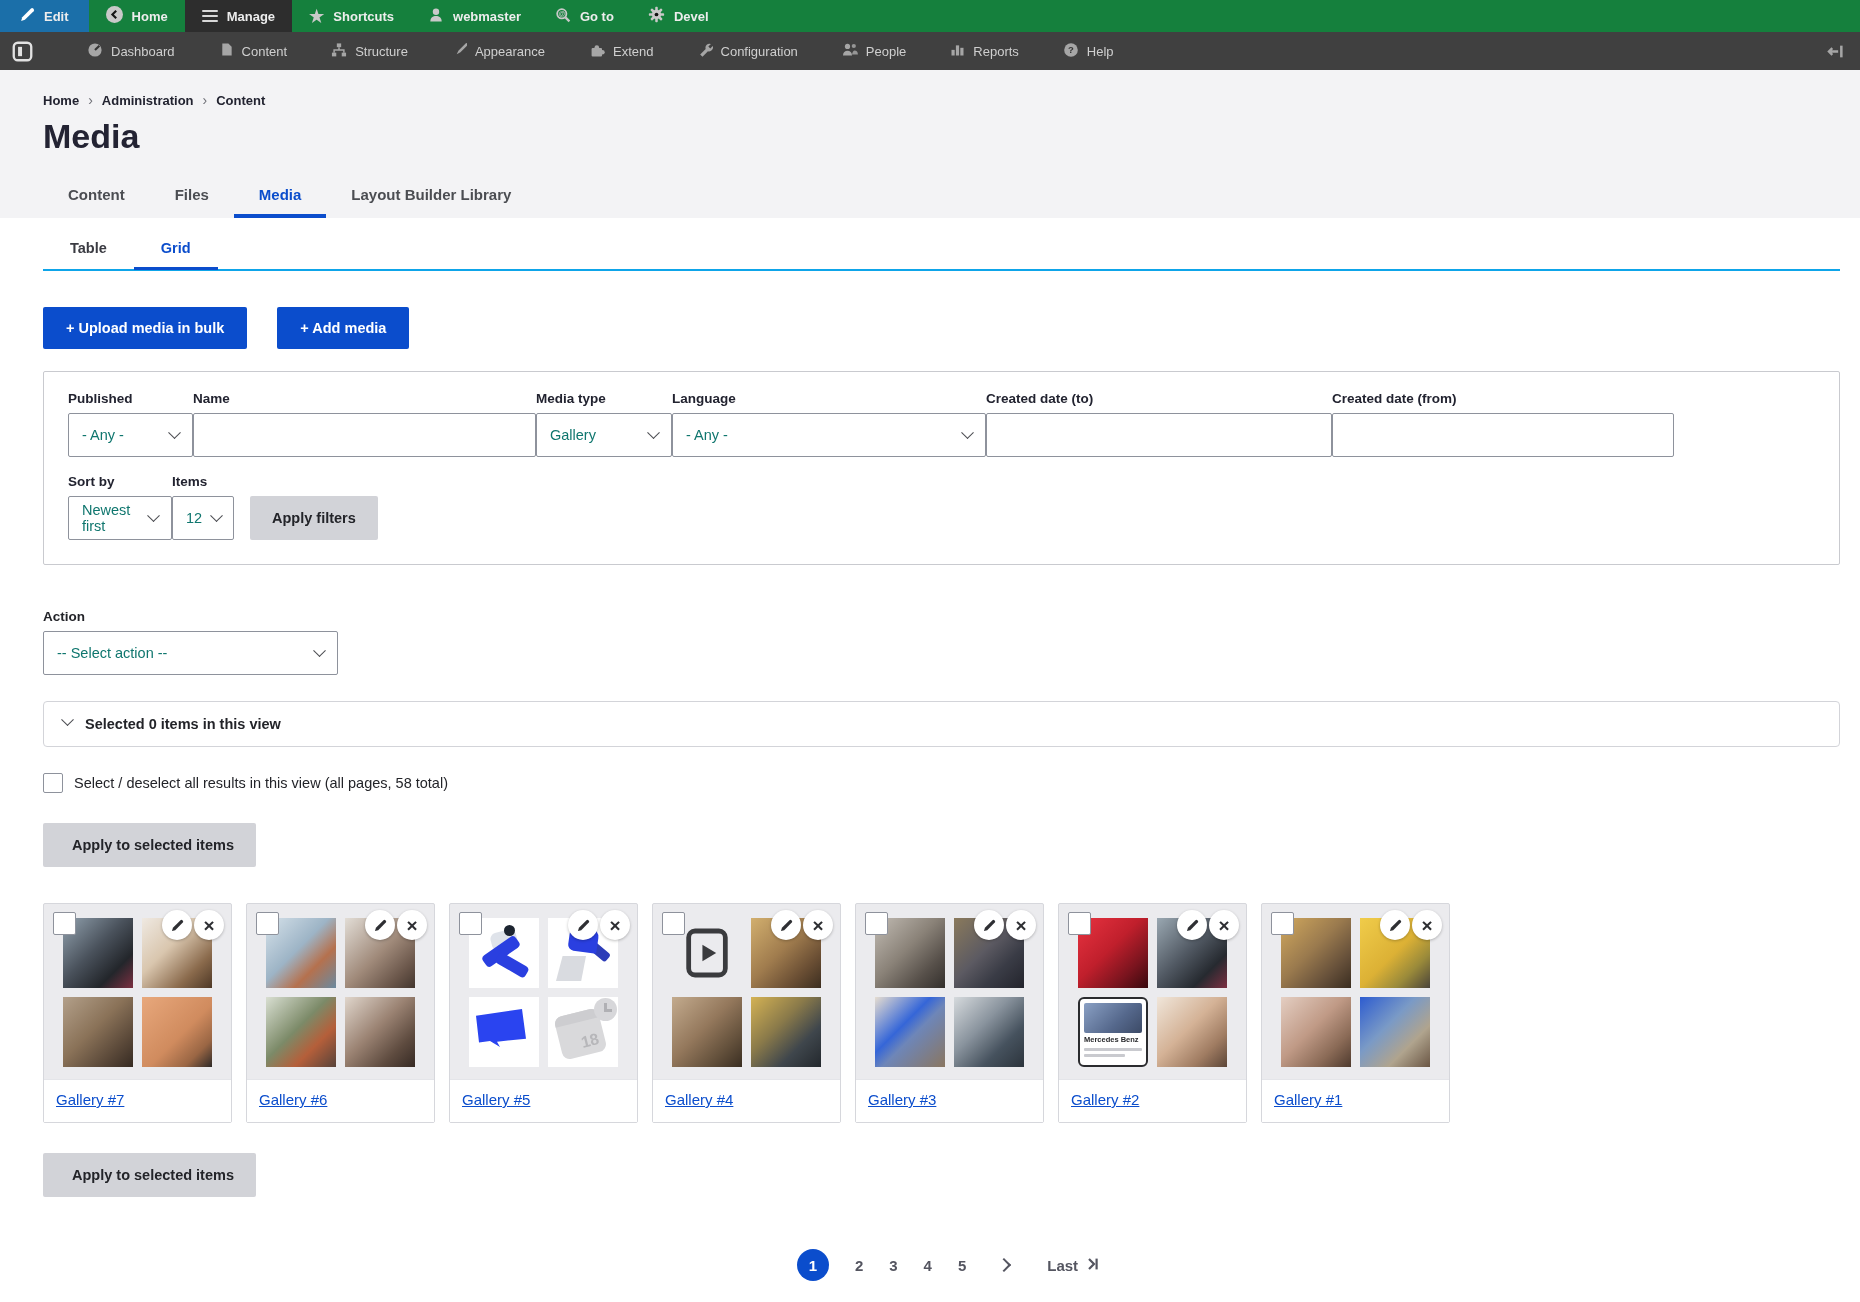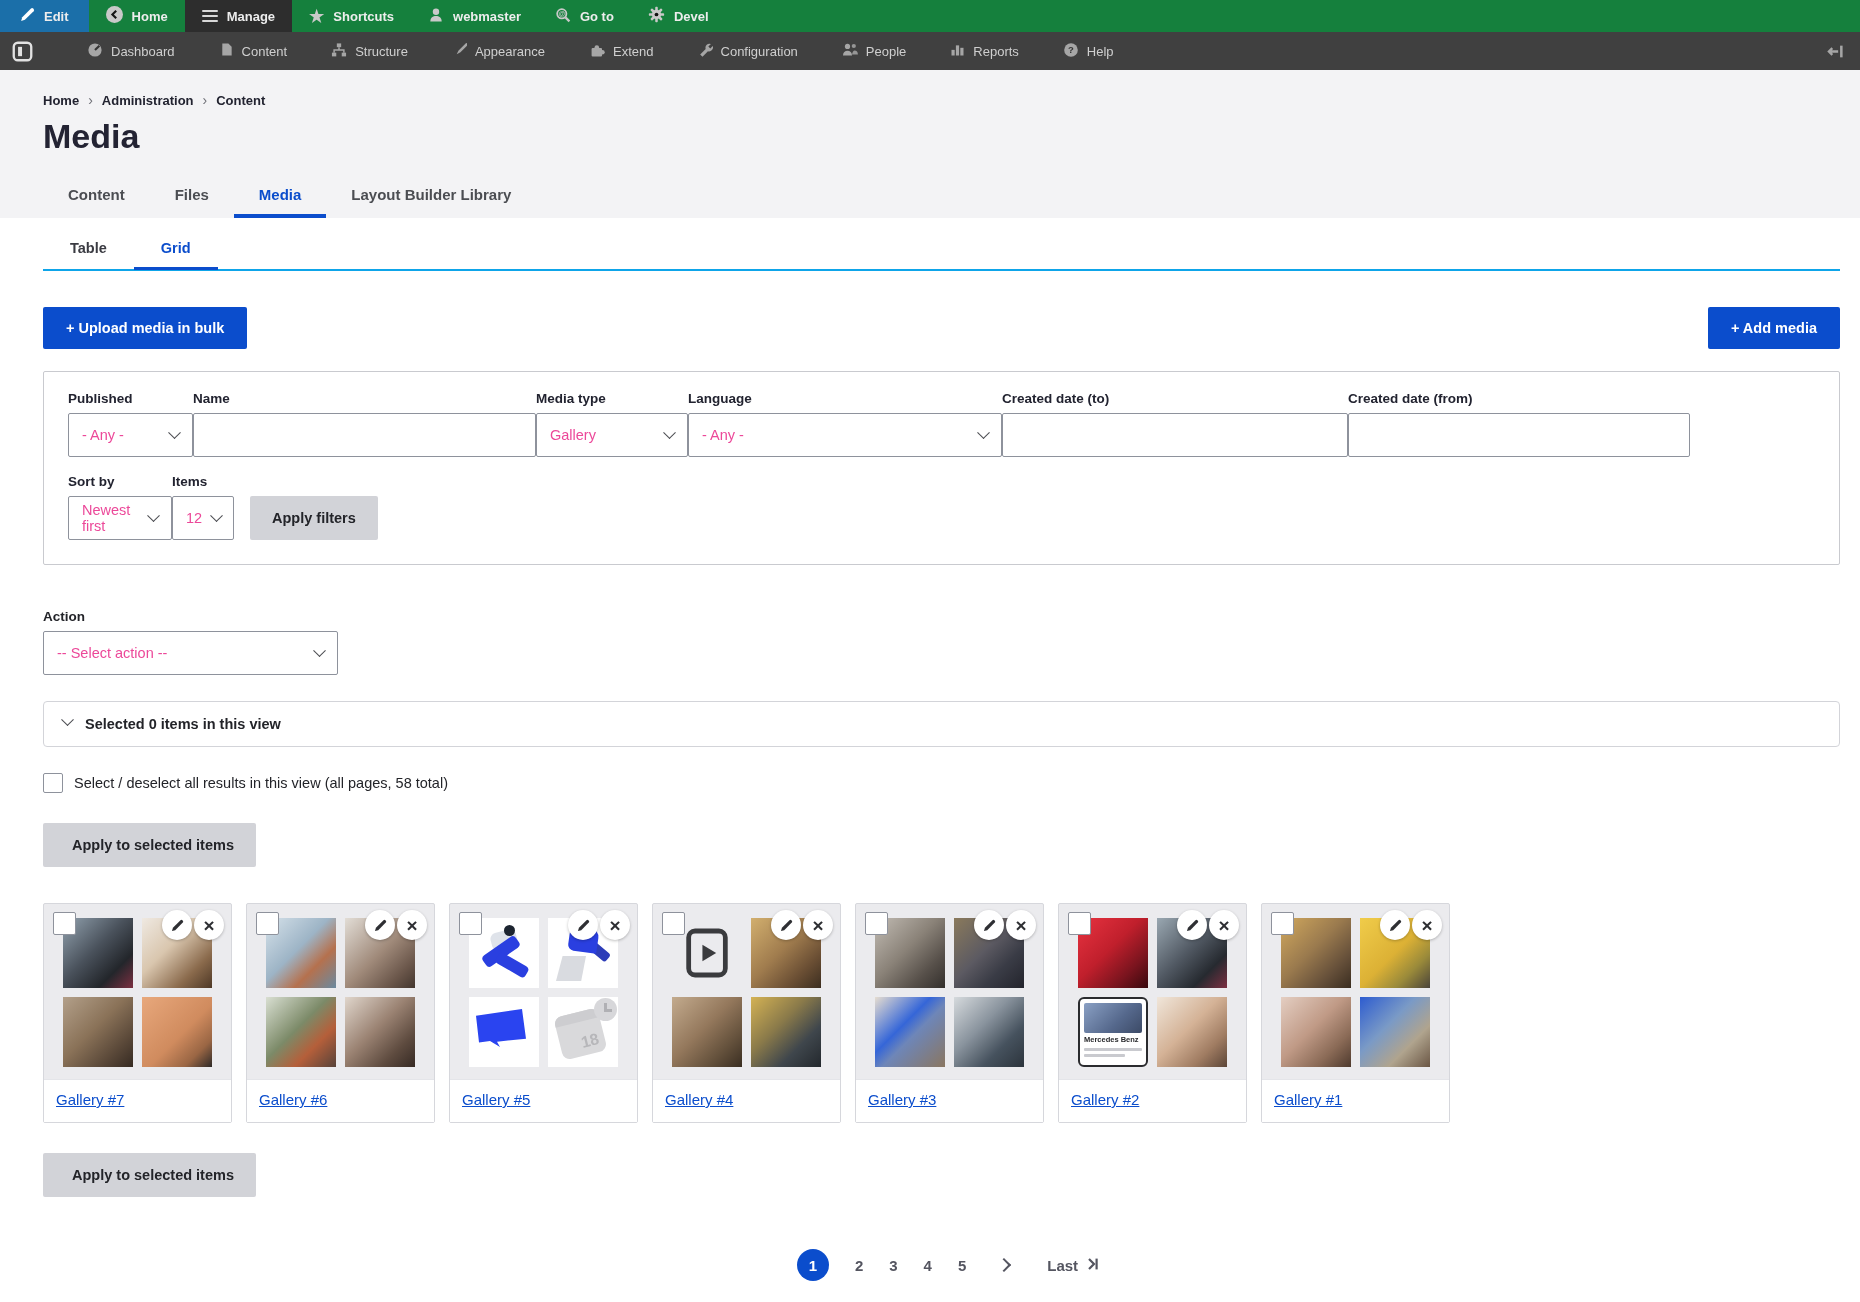--- a/index.html
+++ b/index.html
@@ -33,39 +33,39 @@
     border-bottom:4px solid transparent; cursor:pointer; }
   .tab.active { color:#0b4dcc; border-bottom-color:#0b4dcc; }
 
   
   .content { padding:0 20px 0 43px; }
   .view-tabs { display:flex; margin-top:12px; border-bottom:2px solid #0ea5e9; width:1797px; }
   .view-tab { padding:10px 27px 11px; font-size:14.5px; font-weight:700; color:#3a3b42;
     border-bottom:3px solid transparent; margin-bottom:-1px; cursor:pointer; }
   .view-tab.active { color:#0b4dcc; border-bottom-color:#0b4dcc; }
 
-  .btn-row { margin-top:36px; display:flex; gap:30px;justify-content:space-between; }
+  .btn-row { margin-top:36px; display:flex; gap:30px; }
   .btn-primary { background:#0b4dcc; color:#fff; border:none; border-radius:2px;
     font-family:inherit; font-size:14.5px; font-weight:700; height:42px; padding:0 23px; cursor:pointer; }
   .btn-gray { background:#d2d3d8; color:#232429; border:none; border-radius:2px;
     font-family:inherit; font-size:14.5px; font-weight:700; height:44px; padding:0 22px; cursor:pointer; }
 
   
   .filter-panel { margin-top:22px; width:1797px; border:1px solid #c9cacf; border-radius:2px;
     padding:19px 24px 24px; }
   .f-row { display:flex; gap:0; align-items:flex-end; }
   .f-row + .f-row { margin-top:17px; }
   .f-group label { display:block; font-size:13.5px; font-weight:700; margin-bottom:7px; color:#222330; }
   .control { height:44px; border:1px solid #8e929c; border-radius:2px; background:#fff;
-    display:flex; align-items:center; padding:0 13px; font-size:14.5px; color:#ec4899;
+    display:flex; align-items:center; padding:0 13px; font-size:14.5px; color:#0f766e;
     font-family:inherit; }
   .select { justify-content:space-between; gap:10px; cursor:pointer; }
   .chev { width:9px; height:9px; border-right:1.8px solid #4c4d52; border-bottom:1.8px solid #4c4d52;
     transform:rotate(45deg) translate(-2px,-2px); flex:none; }
-  .w-published { width:125px; } .w-name { width:343px; } .w-mediatype { width:152px; }
+  .w-published { width:125px; } .w-name { width:343px; } .w-mediatype { width:136px; }
   .w-language { width:314px; } .w-datefrom { width:342px; } .w-dateto { width:346px; }
   .w-sort { width:104px; } .w-items { width:62px; }
   .ml { margin-left:16px; }
 
   
   .action-label { margin-top:44px; font-size:13.5px; font-weight:700; }
   .w-action { width:295px; margin-top:7px; }
 
   .selected-bar { margin-top:26px; width:1797px; height:46px; border:1px solid #d3d4d9;
     border-radius:4px; display:flex; align-items:center; gap:13px; padding:0 19px;

